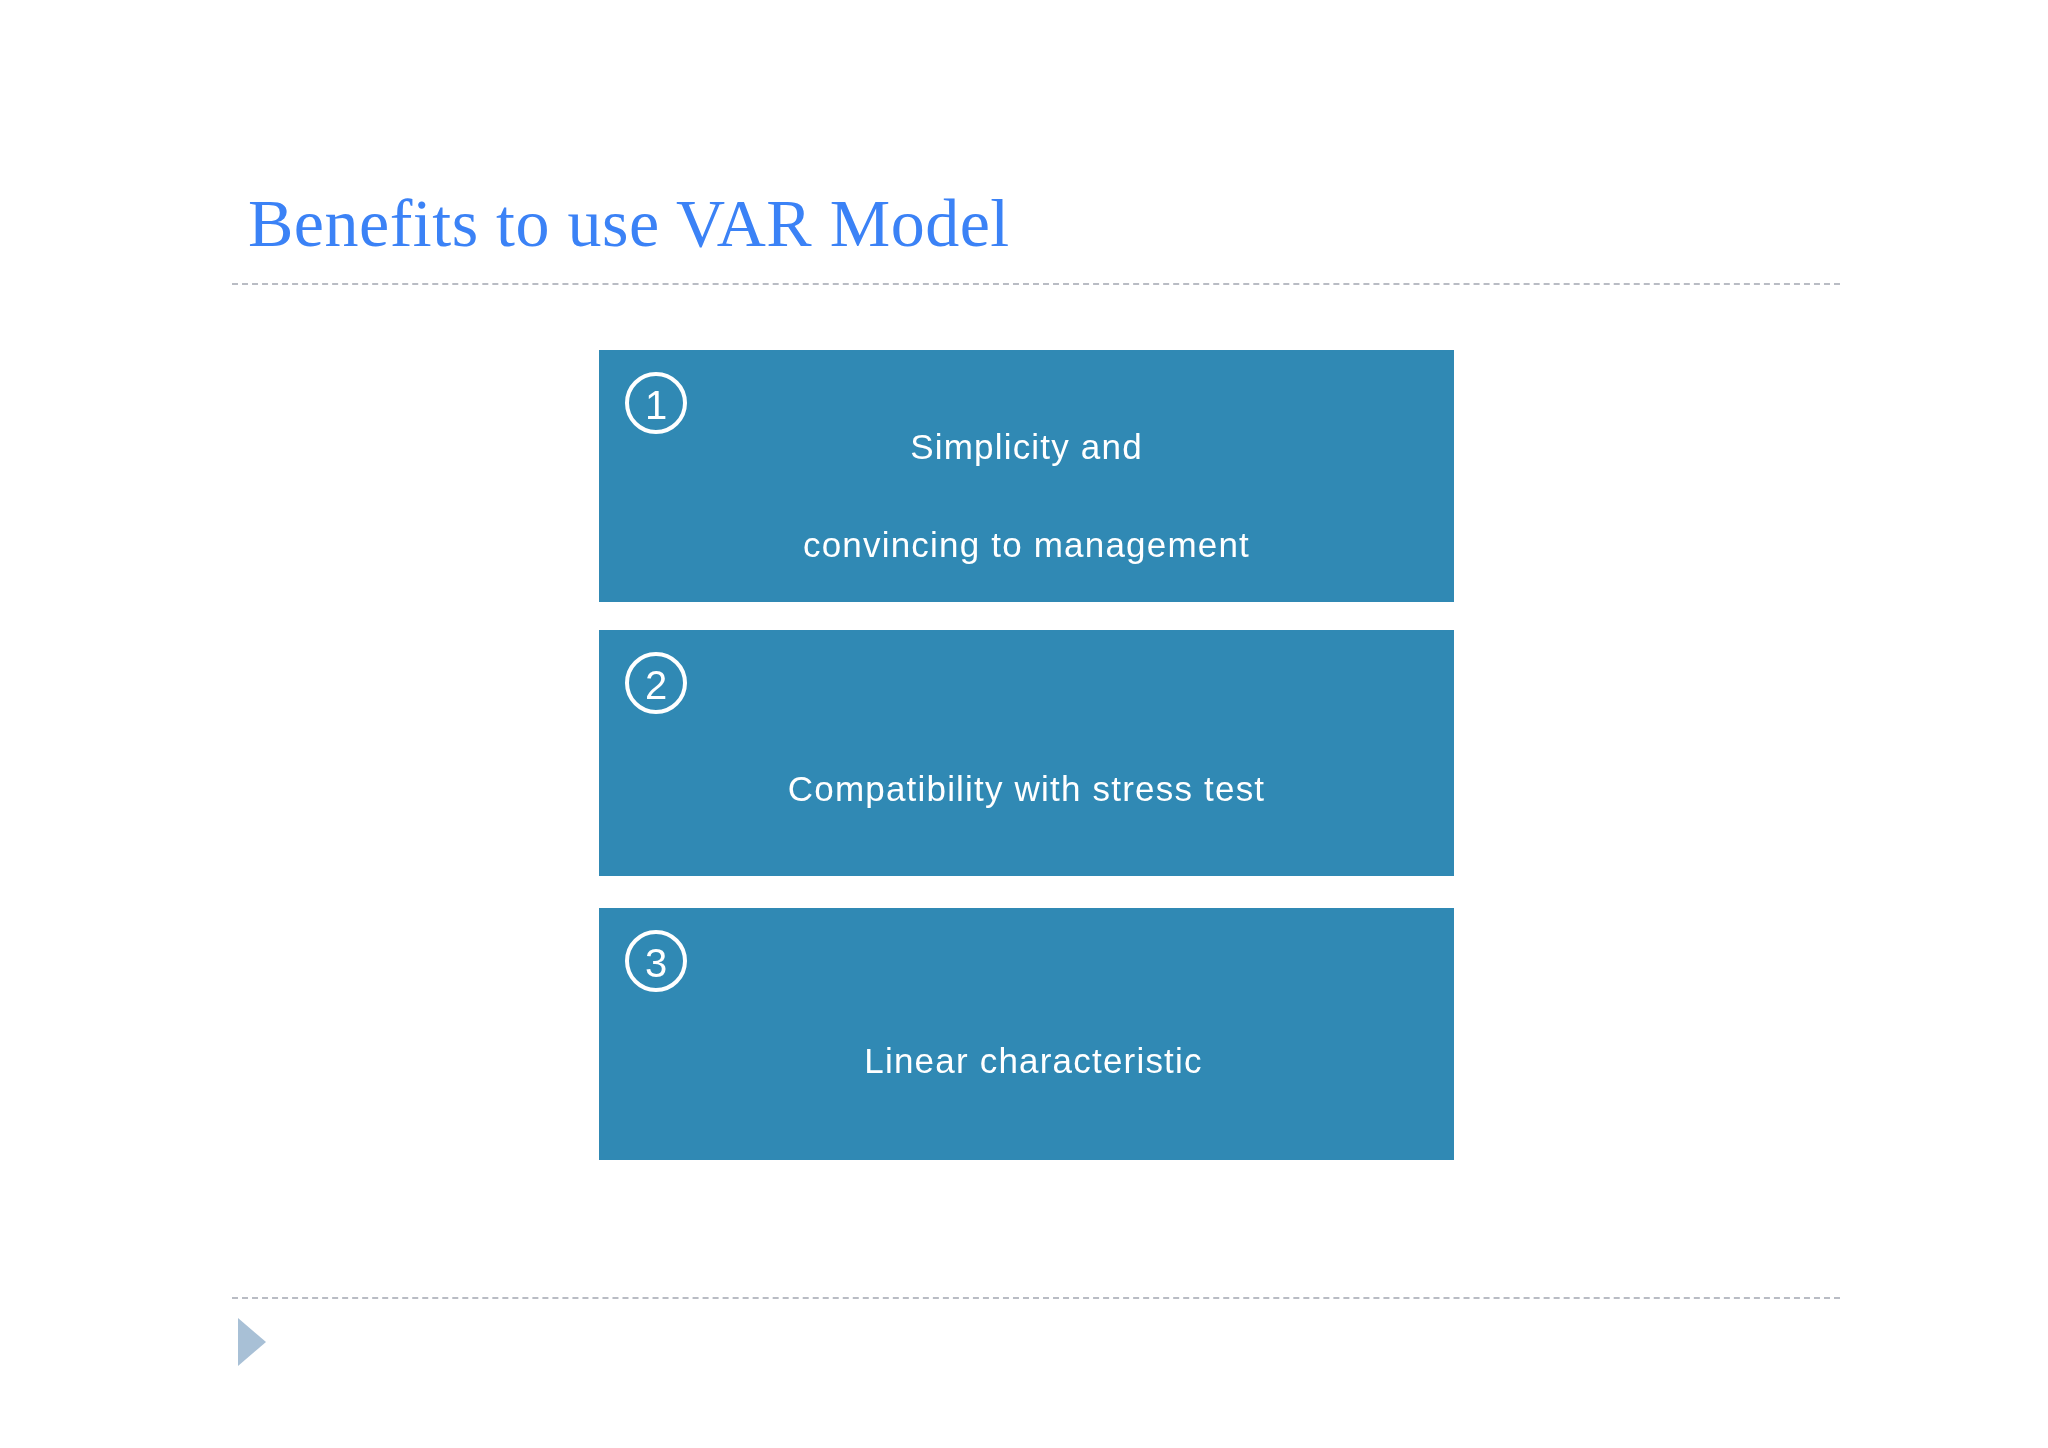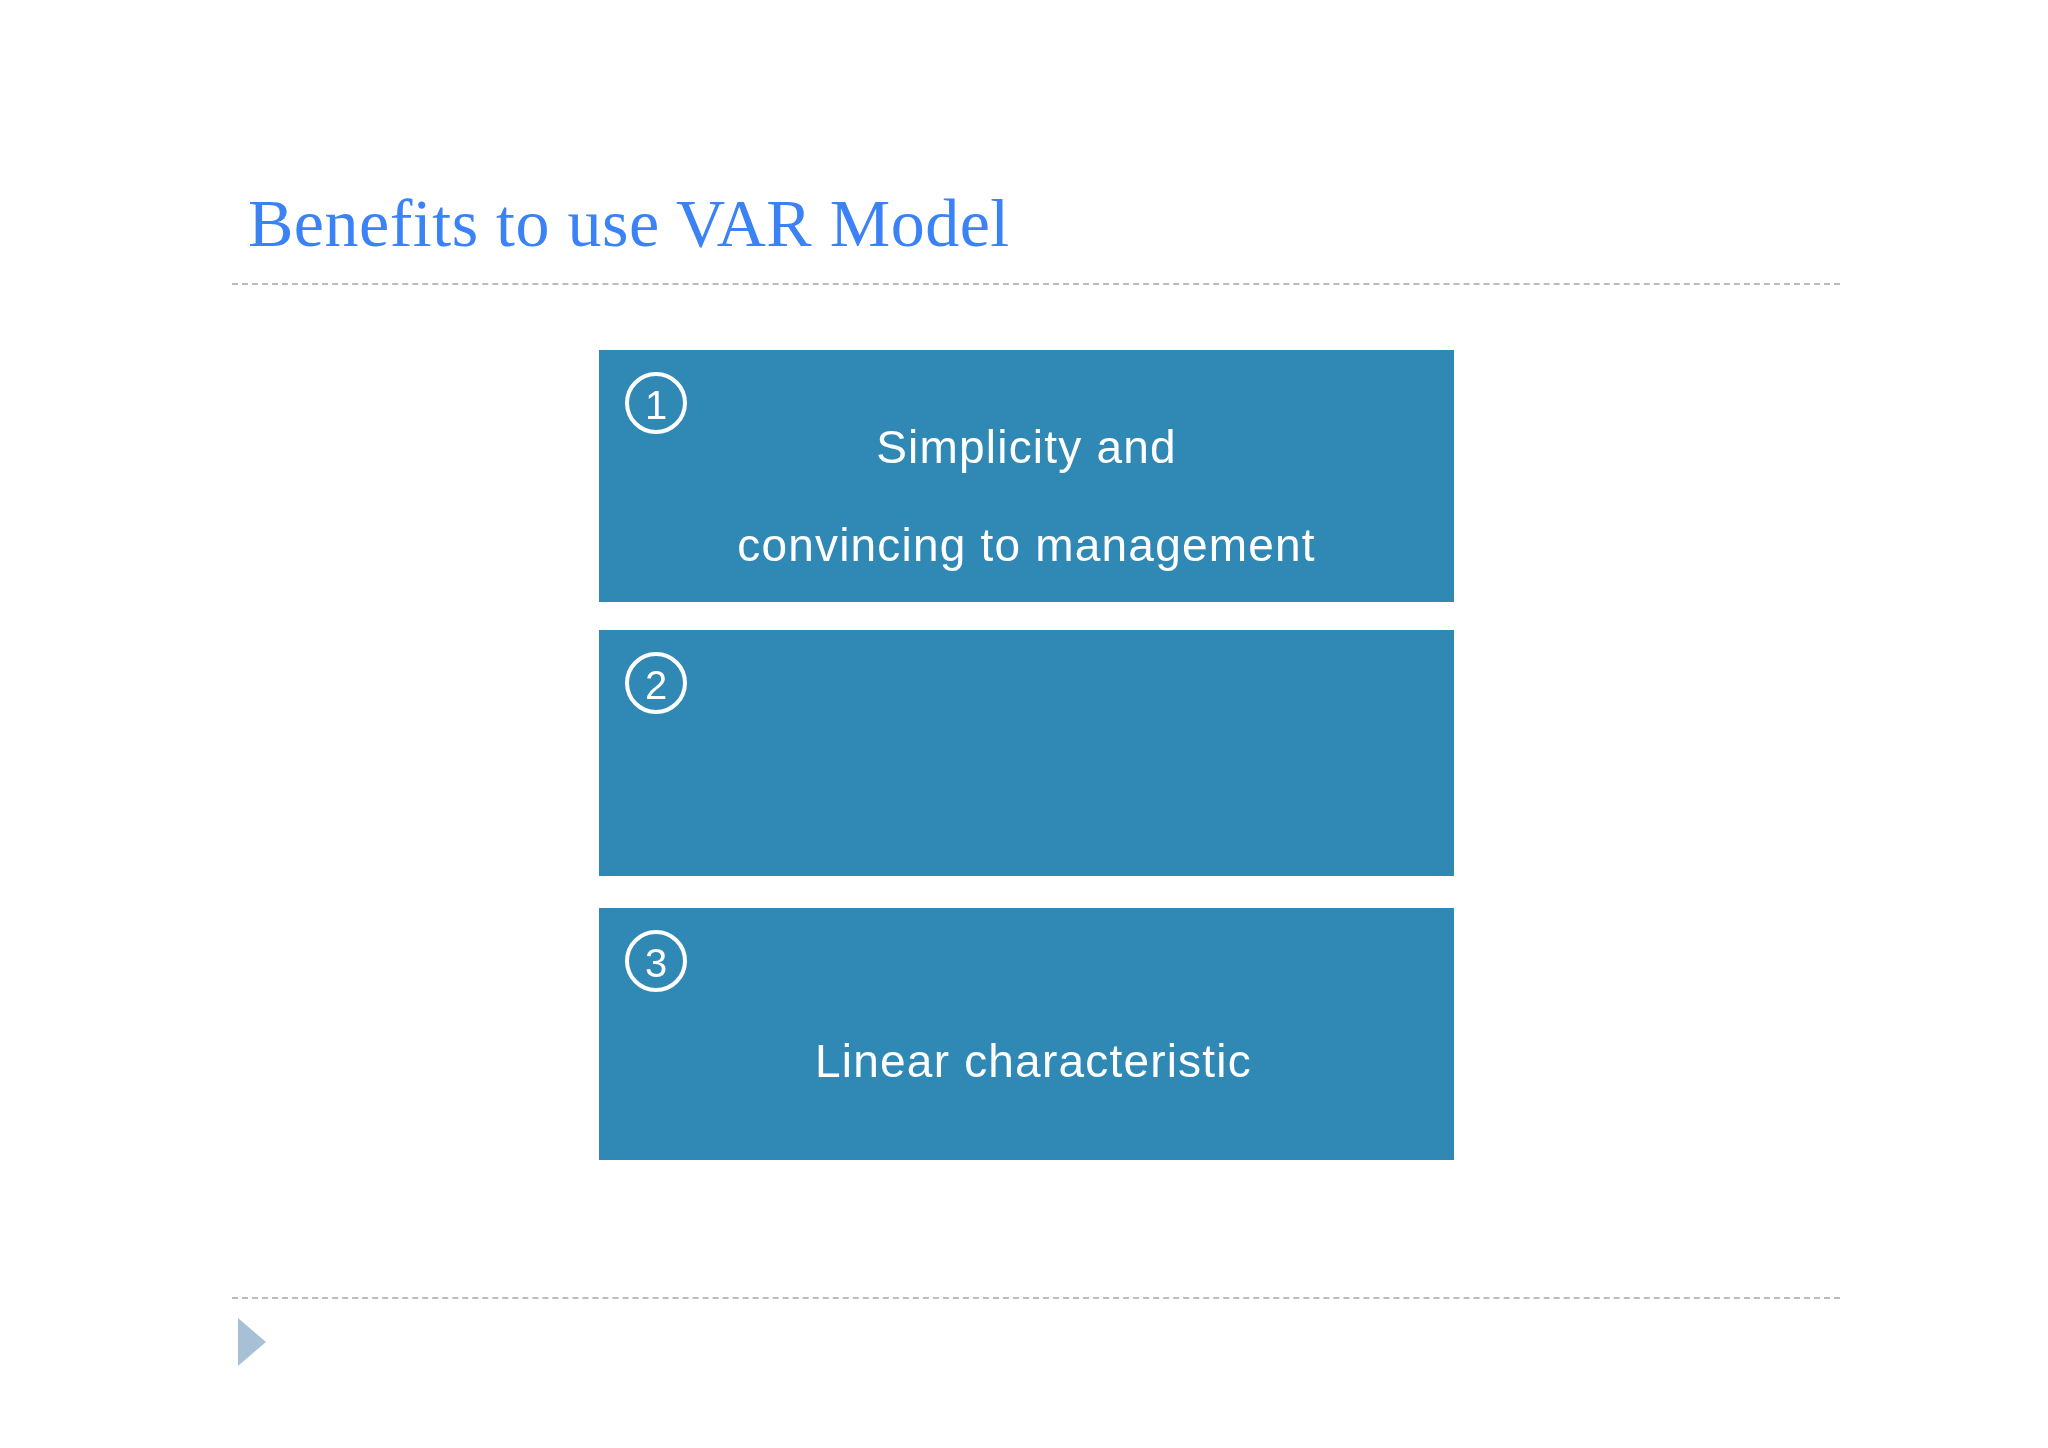--- a/index.html
+++ b/index.html
@@ -92,21 +92,21 @@
   .box-2 .box-number { top: 22px; }
   .box-3 .box-number { top: 22px; }
 
   .box-text {
     position: absolute;
     left: 0;
     right: 0;
     color: #ffffff;
     font-family: "Liberation Sans", sans-serif;
     font-weight: 400;
-    font-size: 46px;
+    font-size: 35px;
     line-height: 98px;
     text-align: center;
     letter-spacing: 1.2px;
     white-space: pre-line;
   }
   .box-1 .box-text { top: 48px; }
   .box-2 .box-text { top: 208px; transform: translateY(-98px); }
   .box-3 .box-text { top: 202px; transform: translateY(-98px); padding-left: 14px; }
 </style>
 </head>
@@ -119,20 +119,21 @@
   <div class="rule rule-top"></div>
 
   <div class="box box-1">
     <div class="box-number">1</div>
     <div class="box-text">Simplicity and
 convincing to management</div>
   </div>
 
   <div class="box box-2">
     <div class="box-number">2</div>
+    <div class="box-text">Compatibility with stress test</div>
   </div>
 
   <div class="box box-3">
     <div class="box-number">3</div>
     <div class="box-text">Linear characteristic</div>
   </div>
 
   <div class="rule rule-bottom"></div>
 
   <div class="triangle-marker"></div>

